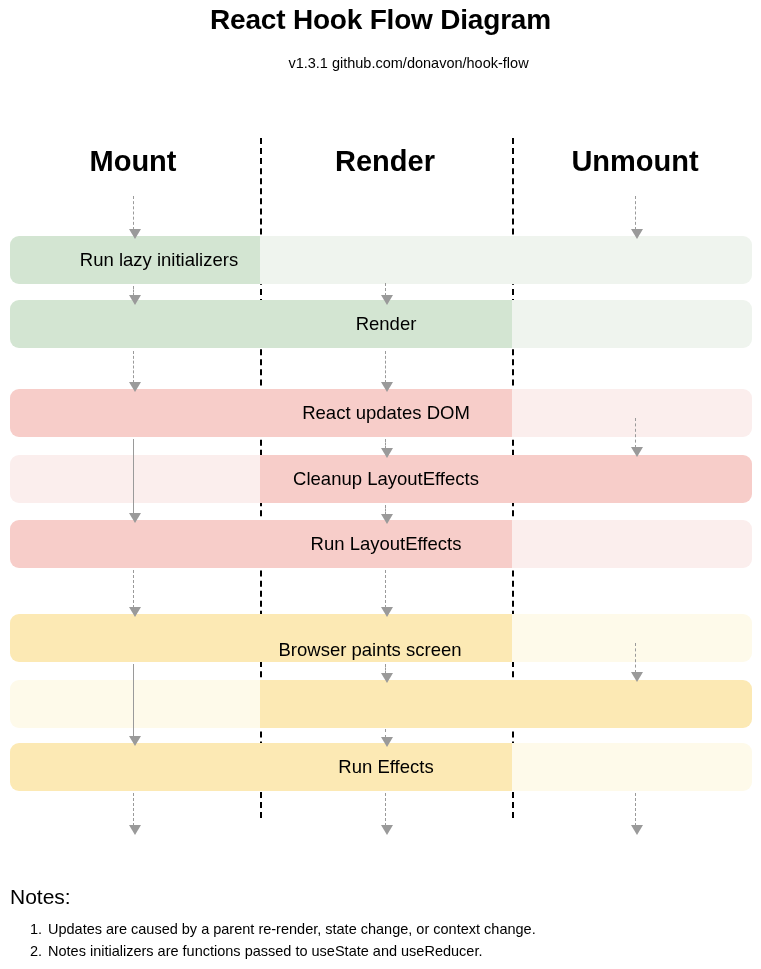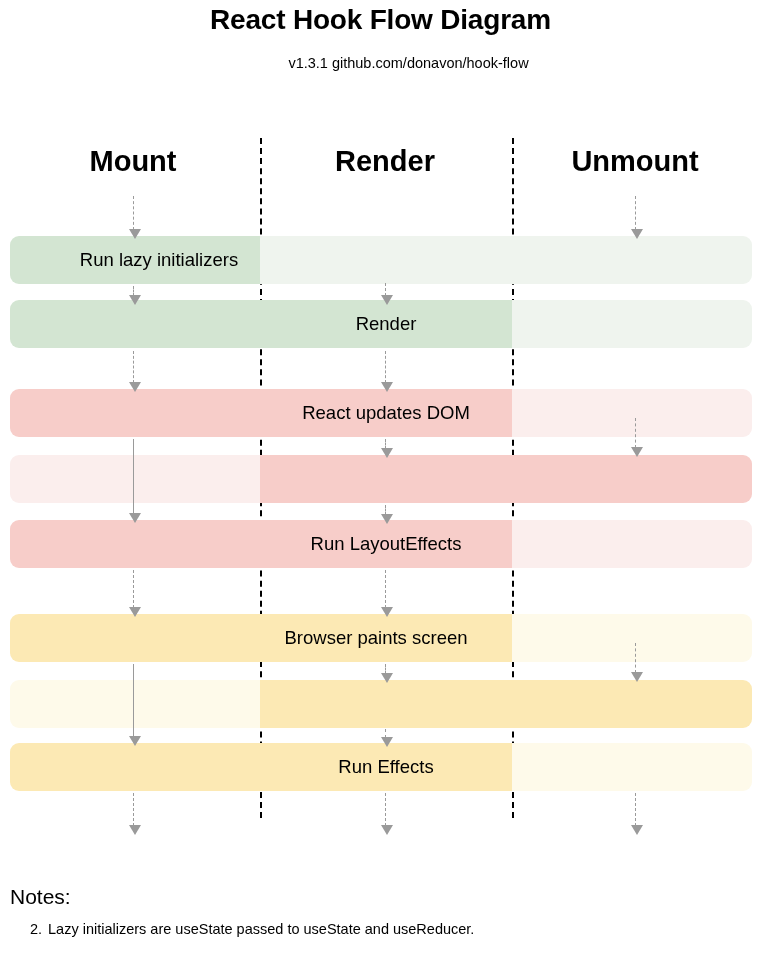--- a/index.html
+++ b/index.html
@@ -125,32 +125,33 @@
       <div class="row" style="top: 389px;">
         <div class="seg" style="left: 0px; width: 250px; background: rgb(247, 205, 201);"></div>
         <div class="seg" style="left: 250px; width: 252px; background: rgb(247, 205, 201);"></div>
         <div class="seg" style="left: 502px; width: 240px; background: rgb(251, 238, 237);"></div>
         <div class="row-label" style="left: 250px; width: 252px;">React updates DOM</div>
       </div>
       <div class="row" style="top: 455px;">
         <div class="seg" style="left: 0px; width: 250px; background: rgb(251, 238, 237);"></div>
         <div class="seg" style="left: 250px; width: 252px; background: rgb(247, 205, 201);"></div>
         <div class="seg" style="left: 502px; width: 240px; background: rgb(247, 205, 201);"></div>
+        <div class="row-label" style="left: 250px; width: 252px;">Cleanup LayoutEffects</div>
       </div>
       <div class="row" style="top: 520px;">
         <div class="seg" style="left: 0px; width: 250px; background: rgb(247, 205, 201);"></div>
         <div class="seg" style="left: 250px; width: 252px; background: rgb(247, 205, 201);"></div>
         <div class="seg" style="left: 502px; width: 240px; background: rgb(251, 238, 237);"></div>
         <div class="row-label" style="left: 250px; width: 252px;">Run LayoutEffects</div>
       </div>
       <div class="row" style="top: 614px;">
         <div class="seg" style="left: 0px; width: 250px; background: rgb(252, 233, 180);"></div>
         <div class="seg" style="left: 250px; width: 252px; background: rgb(252, 233, 180);"></div>
         <div class="seg" style="left: 502px; width: 240px; background: rgb(254, 250, 234);"></div>
-        <div class="row-label" style="left: 240px; width: 252px;">Browser paints screen</div>
+        <div class="row-label" style="left: 234px; width: 252px; margin-top: 12px;">Browser paints screen</div>
       </div>
       <div class="row" style="top: 680px;">
         <div class="seg" style="left: 0px; width: 250px; background: rgb(254, 250, 234);"></div>
         <div class="seg" style="left: 250px; width: 252px; background: rgb(252, 233, 180);"></div>
         <div class="seg" style="left: 502px; width: 240px; background: rgb(252, 233, 180);"></div>
       </div>
       <div class="row" style="top: 743px;">
         <div class="seg" style="left: 0px; width: 250px; background: rgb(252, 233, 180);"></div>
         <div class="seg" style="left: 250px; width: 252px; background: rgb(252, 233, 180);"></div>
         <div class="seg" style="left: 502px; width: 240px; background: rgb(254, 250, 234);"></div>
@@ -174,16 +175,17 @@
       <div class="arrow" style="left: 385px; top: 729px; height: 9px; border-left-color: rgb(154, 154, 154);"></div>
       <div class="arrow" style="left: 385px; top: 793px; height: 33px; border-left-color: rgb(154, 154, 154);"></div>
       <div class="arrow" style="left: 635px; top: 196px; height: 34px; border-left-color: rgb(154, 154, 154);"></div>
       <div class="arrow" style="left: 635px; top: 418px; height: 30px; border-left-color: rgb(154, 154, 154);"></div>
       <div class="arrow" style="left: 635px; top: 643px; height: 30px; border-left-color: rgb(154, 154, 154);"></div>
       <div class="arrow" style="left: 635px; top: 793px; height: 33px; border-left-color: rgb(154, 154, 154);"></div>
     </div>
 
   <div class="notes-title">Notes:</div>
   <div class="notes-list" id="notes-list">
-      <div class="note-item"><span class="note-num">2.</span><span>Lazy initializers are useState passed to useState and useReducer.</span></div>
+      <div class="note-item"><span class="note-num">1.</span><span>Updates are caused by a parent re-render, state change, or context change.</span></div>
+      <div class="note-item"><span class="note-num">2.</span><span>Notes initializers are functions passed to useState and useReducer.</span></div>
     </div>
 
 </div>
 
 </body></html>

